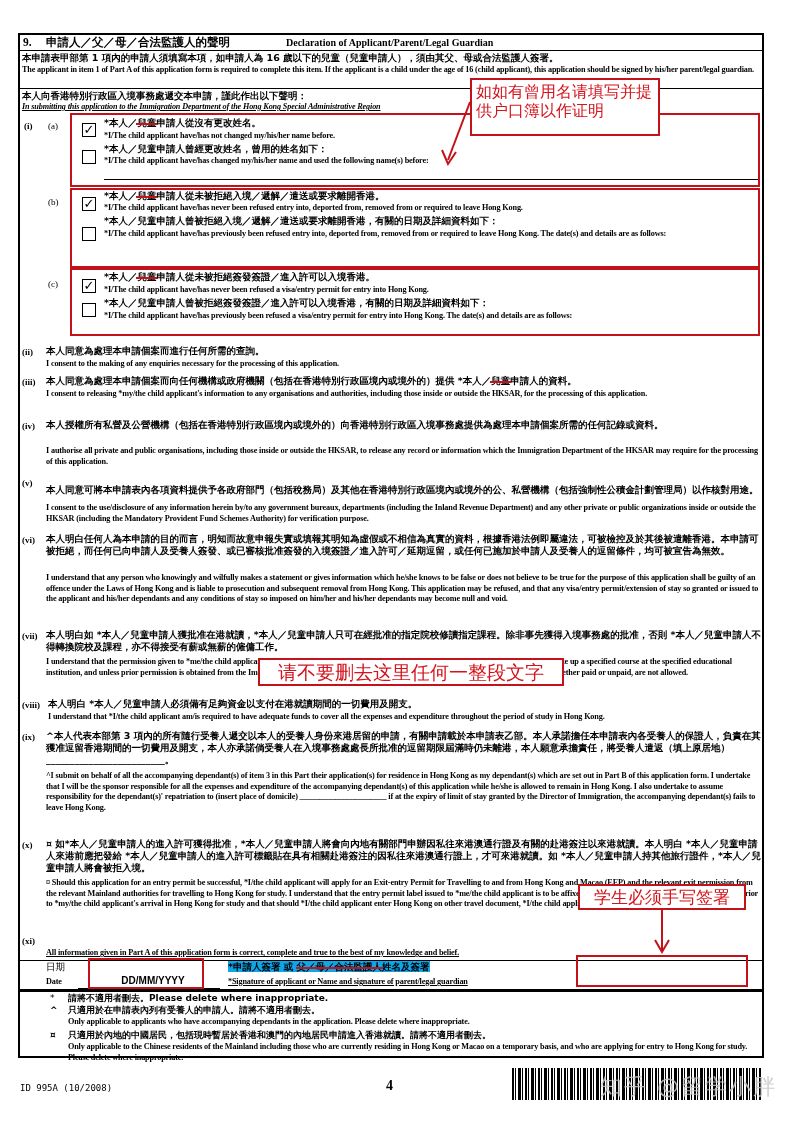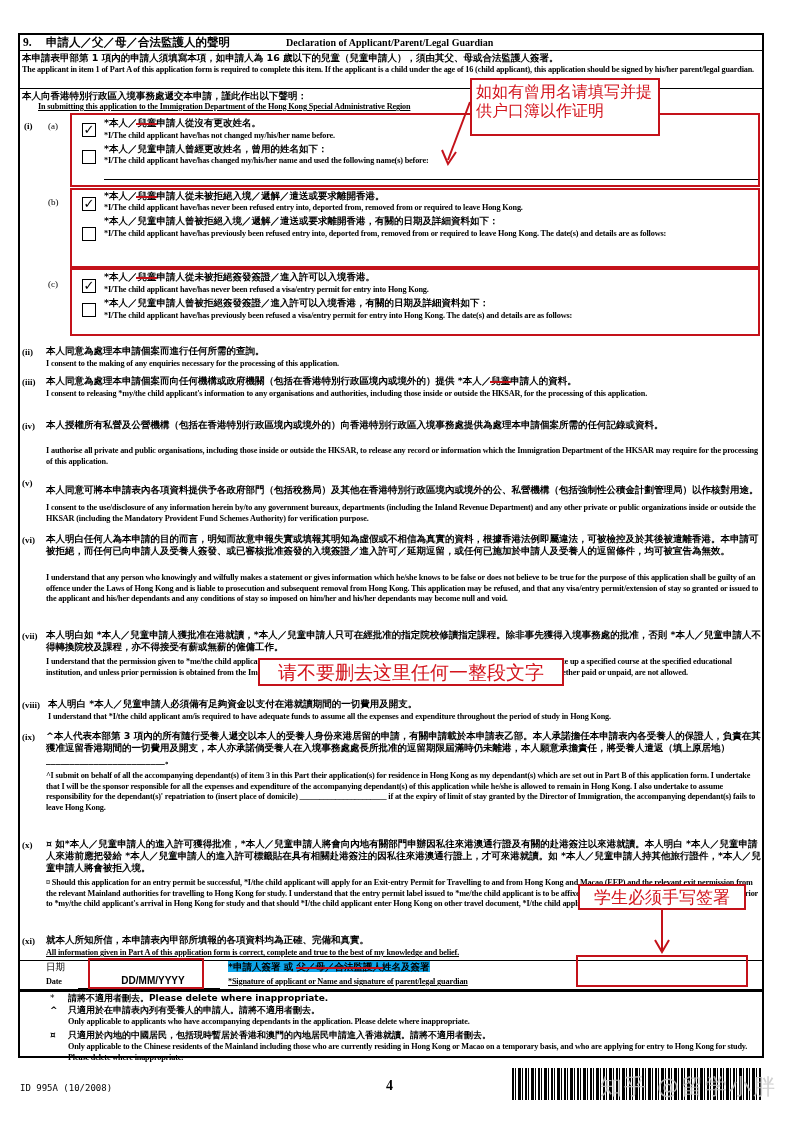--- a/index.html
+++ b/index.html
@@ -39,21 +39,21 @@
     <span class="abs title-zh" style="left:26px;top:0px;">申請人／父／母／合法監護人的聲明</span>
     <span class="abs title-en" style="left:266px;top:2px;font-size:10px;">Declaration of Applicant/Parent/Legal Guardian</span>
   </div>
 
   <div class="row bl" style="top:16px;height:38px;">
     <div class="abs zh" style="left:2px;top:1px;white-space:nowrap;">本申請表甲部第 1 項內的申請人須填寫本項，如申請人為 16 歲以下的兒童（兒童申請人），須由其父、母或合法監護人簽署。</div>
     <div class="abs en" style="left:2px;top:14px;width:740px;">The applicant in item 1 of Part A of this application form is required to complete this item.   If the applicant is a child under the age of 16 (child applicant), this application should be signed by his/her parent/legal guardian.</div>
   </div>
   <div class="row" style="top:55px;height:24px;">
     <div class="abs zh" style="left:2px;top:0px;">本人向香港特別行政區入境事務處遞交本申請，謹此作出以下聲明：</div>
-    <div class="abs en" style="left:18px;top:12px;white-space:nowrap;overflow:hidden;width:480px;text-decoration:underline;">In submitting this application to the Immigration Department of the Hong Kong Special Administrative Region</div>
+    <div class="abs en" style="left:2px;top:12px;white-space:nowrap;overflow:hidden;width:480px;text-decoration:underline;font-style:italic;">In submitting this application to the Immigration Department of the Hong Kong Special Administrative Region</div>
   </div>
 
   <span class="ind" style="left:4px;top:86px;">(i)</span>
   <span class="ind" style="left:28px;top:86px;font-weight:normal;">(a)</span>
   <div class="cb" style="left:62px;top:88px;">✓</div>
   <div class="abs zh" style="left:84px;top:82px;"><span>*本人／</span><span class="strike">兒童</span><span>申請人從沒有更改姓名。</span></div>
   <div class="abs en" style="left:84px;top:96px;">*I/The child applicant have/has not changed my/his/her name before.</div>
   <div class="cb" style="left:62px;top:115px;"></div>
   <div class="abs zh" style="left:84px;top:108px;">*本人／兒童申請人曾經更改姓名，曾用的姓名如下：</div>
   <div class="abs en" style="left:84px;top:121px;white-space:nowrap;">*I/The child applicant have/has changed my/his/her name and used the following name(s) before:</div>
@@ -95,32 +95,31 @@
   <span class="ind" style="left:2px;top:500px;">(vi)</span>
   <div class="abs zh" style="left:26px;top:498px;width:716px;">本人明白任何人為本申請的目的而言，明知而故意申報失實或填報其明知為虛假或不相信為真實的資料，根據香港法例即屬違法，可被檢控及於其後被遣離香港。本申請可被拒絕，而任何已向申請人及受養人簽發、或已審核批准簽發的入境簽證／進入許可／延期逗留，或任何已施加於申請人及受養人的逗留條件，均可被宣告為無效。</div>
   <div class="abs en" style="left:26px;top:538px;width:716px;">I understand that any person who knowingly and wilfully makes a statement or gives information which he/she knows to be false or does not believe to be true for the purpose of this application shall be guilty of an offence under the Laws of Hong Kong and is liable to prosecution and subsequent removal from Hong Kong.   This application may be refused, and that any visa/entry permit/extension of stay so granted or issued to the applicant and his/her dependants and any conditions of stay so imposed on him/her and his/her dependants may become null and void.</div>
 
   <span class="ind" style="left:2px;top:596px;">(vii)</span>
   <div class="abs zh" style="left:26px;top:594px;width:716px;">本人明白如 *本人／兒童申請人獲批准在港就讀，*本人／兒童申請人只可在經批准的指定院校修讀指定課程。除非事先獲得入境事務處的批准，否則 *本人／兒童申請人不得轉換院校及課程，亦不得接受有薪或無薪的僱傭工作。</div>
   <div class="abs en" style="left:26px;top:622px;width:716px;">I understand that the permission given to *me/the child applicant to study in Hong Kong is subject to the condition that *I/the child applicant shall only take up a specified course at the specified educational institution, and unless prior permission is obtained from the Immigration Department, change of educational institution /course or taking employment, whether paid or unpaid, are not allowed.</div>
 
   <span class="ind" style="left:2px;top:665px;">(viii)</span>
   <div class="abs zh" style="left:28px;top:663px;">本人明白 *本人／兒童申請人必須備有足夠資金以支付在港就讀期間的一切費用及開支。</div>
-  <div class="abs en" style="left:28px;top:677px;width:716px;">I understand that *I/the child applicant am/is required to have adequate funds to assume all the expenses and expenditure throughout the period of study in Hong Kong.</div>
+  <div class="abs en" style="left:28px;top:677px;width:716px;">I understand that *I/the child applicant am/is required to have adequate funds to cover all the expenses and expenditure throughout the period of study in Hong Kong.</div>
 
   <span class="ind" style="left:2px;top:697px;">(ix)</span>
   <div class="abs zh" style="left:26px;top:695px;width:716px;">^本人代表本部第 3 項內的所有隨行受養人遞交以本人的受養人身份來港居留的申請，有關申請載於本申請表乙部。本人承諾擔任本申請表內各受養人的保證人，負責在其獲准逗留香港期間的一切費用及開支，本人亦承諾倘受養人在入境事務處處長所批准的逗留期限屆滿時仍未離港，本人願意承擔責任，將受養人遣返（填上原居地）_________________________。</div>
   <div class="abs en" style="left:26px;top:736px;width:716px;">^I submit on behalf of all the accompanying dependant(s) of item 3 in this Part their application(s) for residence in Hong Kong as my dependant(s) which are set out in Part B of this application form.   I undertake that I will be the sponsor responsible for all the expenses and expenditure of the accompanying dependant(s) of this application while he/she is allowed to remain in Hong Kong.   I also undertake to assume responsibility for the dependant(s)' repatriation to (insert place of domicile) ______________________ if at the expiry of limit of stay granted by the Director of Immigration, the accompanying dependant(s) fails to leave Hong Kong.</div>
 
   <span class="ind" style="left:2px;top:805px;">(x)</span>
   <div class="abs zh" style="left:26px;top:803px;width:716px;">¤ 如*本人／兒童申請人的進入許可獲得批准，*本人／兒童申請人將會向內地有關部門申辦因私往來港澳通行證及有關的赴港簽注以來港就讀。本人明白 *本人／兒童申請人來港前應把發給 *本人／兒童申請人的進入許可標籤貼在具有相關赴港簽注的因私往來港澳通行證上，才可來港就讀。如 *本人／兒童申請人持其他旅行證件，*本人／兒童申請人將會被拒入境。</div>
   <div class="abs en" style="left:26px;top:843px;width:716px;">¤ Should this application for an entry permit be successful, *I/the child applicant will apply for an Exit-entry Permit for Travelling to and from Hong Kong and Macao (EEP) and the relevant exit permission from the relevant Mainland authorities for travelling to Hong Kong for study. I understand that the entry permit label issued to *me/the child applicant is to be affixed onto an EEP with the relevant exit permission prior to *my/the child applicant's arrival in Hong Kong for study and that should *I/the child applicant enter Hong Kong on other travel document, *I/the child applicant will be refused entry to Hong Kong.</div>
 
   <span class="ind" style="left:2px;top:901px;">(xi)</span>
-  <div class="abs zh" style="left:26px;top:899px;">就本人所知所信，本申請表內甲部所填報的各項資料均為正確、完備和真實。</div>
   <div class="abs en" style="left:26px;top:913px;text-decoration:underline;">All information given in Part A of this application form is correct, complete and true to the best of my knowledge and belief.</div>
   <div class="ul" style="left:0;top:925px;width:742px;"></div>
 
   <div class="abs zh" style="left:26px;top:926px;font-weight:normal;">日期</div>
   <div class="abs en" style="left:26px;top:942px;">Date</div>
   <div class="abs" style="left:78px;top:940px;width:110px;text-align:center;font-family:'Liberation Sans',sans-serif;font-weight:bold;font-size:10px;">DD/MM/YYYY</div>
   <div class="ul" style="left:58px;top:953px;width:142px;"></div>
   <div class="abs zh" style="left:208px;top:926px;"><span class="hl">*申請人簽署  或  </span><span class="hl strike">父／母／合法監護人</span><span class="hl">姓名及簽署</span></div>
   <div class="abs en" style="left:208px;top:942px;text-decoration:underline;">*Signature of applicant    or    Name and signature of parent/legal guardian</div>
   <div class="abs" style="left:556px;top:920px;width:185px;height:34px;"></div>

